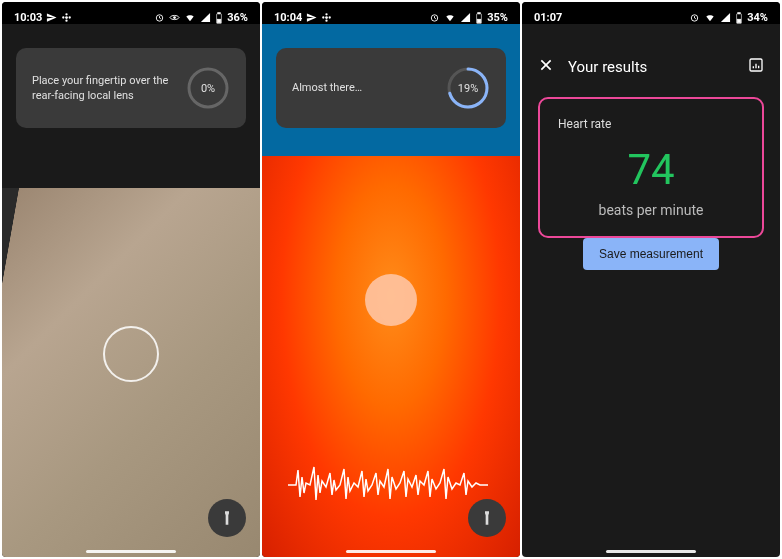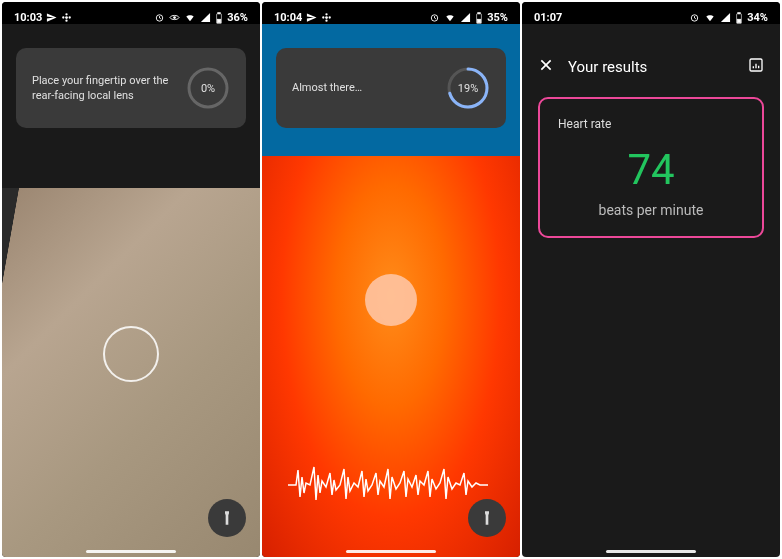--- a/index.html
+++ b/index.html
@@ -402,17 +402,18 @@
             <rect x="3" y="3" width="18" height="18" rx="2"></rect>
             <path d="M8 14v3M12 10v7M16 13v4"></path>
           </svg>
       </span>
     </div>
     <div class="result-card">
       <div class="result-label">Heart rate</div>
       <div class="result-value">74</div>
       <div class="result-unit">beats per minute</div>
     </div>
+    <button class="save-btn">Save measurement</button>
   </div>
   <div class="nav-bar">
       <div class="nav-pill"></div>
     </div>
 </div>
 
 </body></html>

